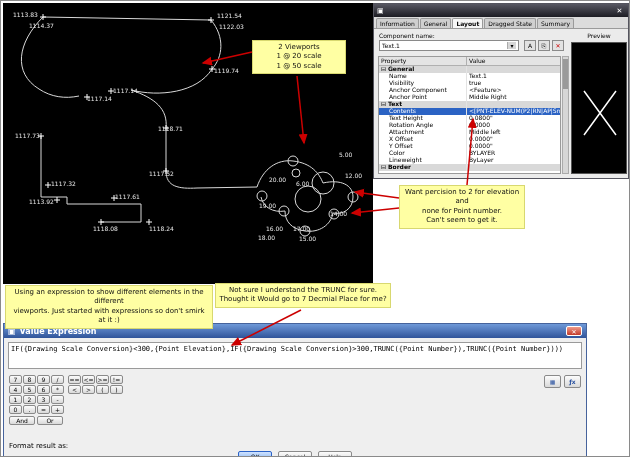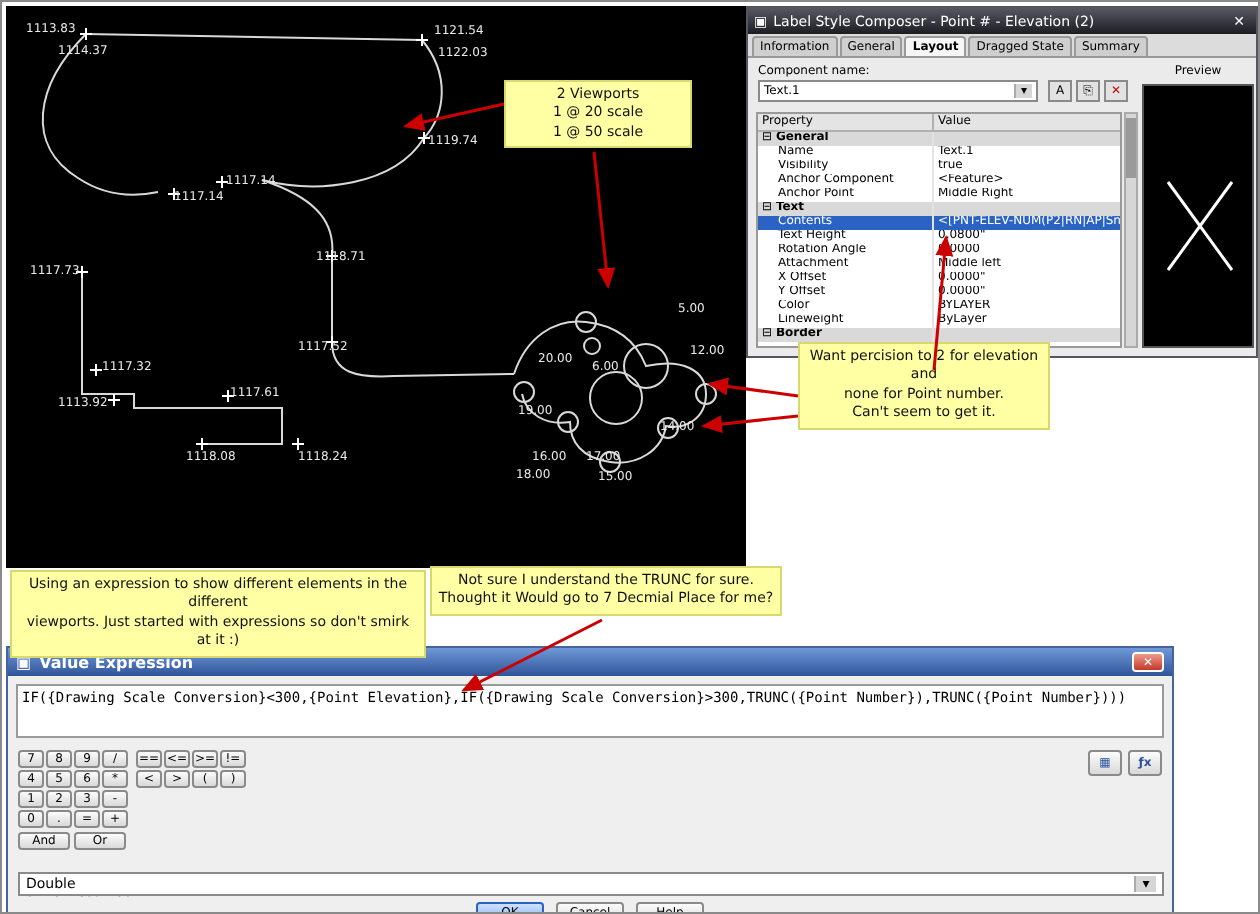--- a/index.html
+++ b/index.html
@@ -11,21 +11,21 @@
 
   
   #canvas { left:2px; top:2px; width:370px; height:281px; background:#000; }
   .plabel { position:absolute; color:#e9e9e9; font-size:6px; line-height:7px; white-space:nowrap; }
 
   
   .note { position:absolute; background:#ffffa3; border:1px solid #d8d870; color:#111;
           font-size:7px; line-height:1.35; white-space:pre-line; text-align:center;
           padding:2px 3px; z-index:10; }
   #note-viewports { left:251px; top:39px; width:94px; }
-  #note-precision { left:398px; top:170px; width:126px; }
+  #note-precision { left:398px; top:184px; width:126px; }
   #note-expression { left:4px; top:284px; width:208px; text-align:center; }
   #note-trunc { left:214px; top:282px; width:176px; }
 
   
   #arrows { position:absolute; left:0; top:0; width:630px; height:457px;
             pointer-events:none; z-index:50; }
 
   
   #composer { left:372px; top:2px; width:256px; height:176px; background:#ebebeb;
               border:1px solid #55555f; font-size:6px; z-index:5; }
@@ -129,21 +129,20 @@
 none for Point number.
 Can't seem to get it.</div>
 <div class="note" id="note-expression">Using an expression to show different elements in the different
 viewports.  Just started with expressions so don't smirk at it :)</div>
 <div class="note" id="note-trunc">Not sure I understand the TRUNC for sure.
 Thought it Would go to 7 Decmial Place for me?</div>
 
 <div class="abs" id="composer">
   <div class="c-title">
     <span>▣</span>
-    <span class="t-text">Label Style Composer - Point # - Elevation (2)</span>
     <span class="c-close">✕</span>
   </div>
   <div class="c-tabs">
     <div class="tab">Information</div>
       <div class="tab">General</div>
       <div class="tab active">Layout</div>
       <div class="tab">Dragged State</div>
       <div class="tab">Summary</div>
   </div>
   <div class="c-complabel">Component name:</div>
@@ -272,24 +271,20 @@
   <div class="logic">
     <button class="ebtn">And</button>
       <button class="ebtn">Or</button>
   </div>
   <div class="ico-btns">
     <button class="ebtn">▦</button>
     <button class="ebtn">ƒx</button>
   </div>
 
   <div class="fmt-label">Format result as:</div>
-  <div class="fmt-combo">
-    <span>Double</span>
-    <span class="dd">▾</span>
-  </div>
   <div class="e-actions">
     <button class="ebtn">OK</button>
       <button class="ebtn">Cancel</button>
       <button class="ebtn">Help</button>
   </div>
 </div>
 
 <svg id="arrows">
   <defs>
     <marker id="ah" markerWidth="8" markerHeight="8" refX="6" refY="3" orient="auto">

